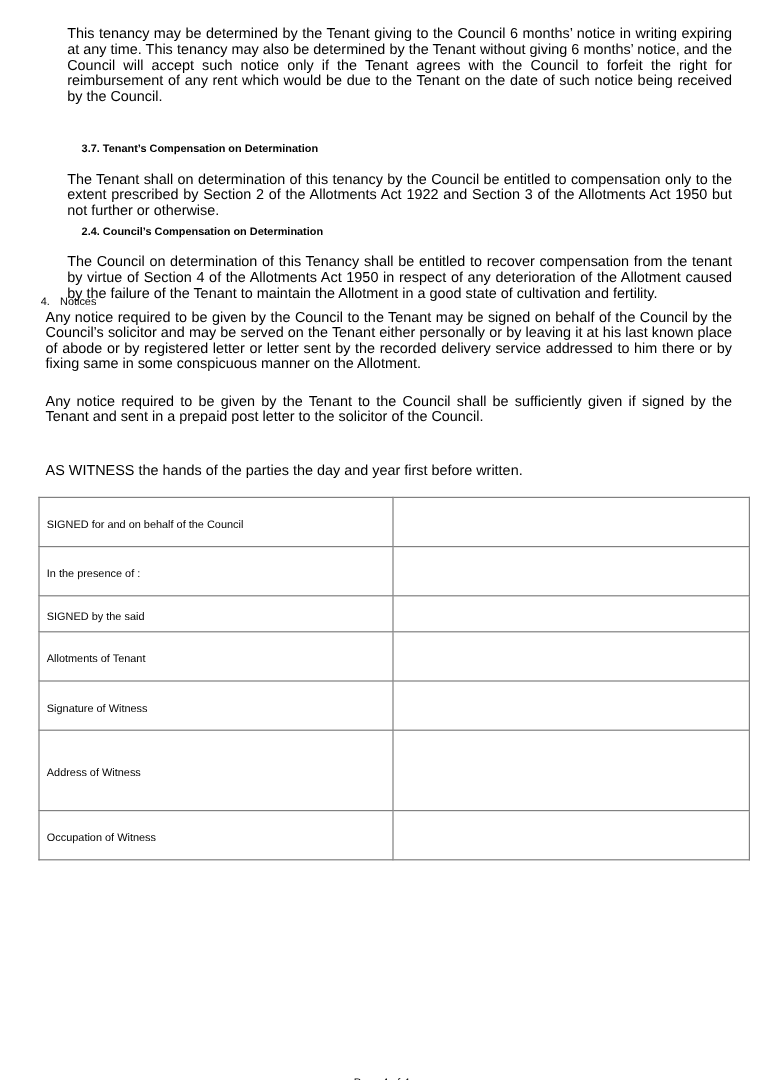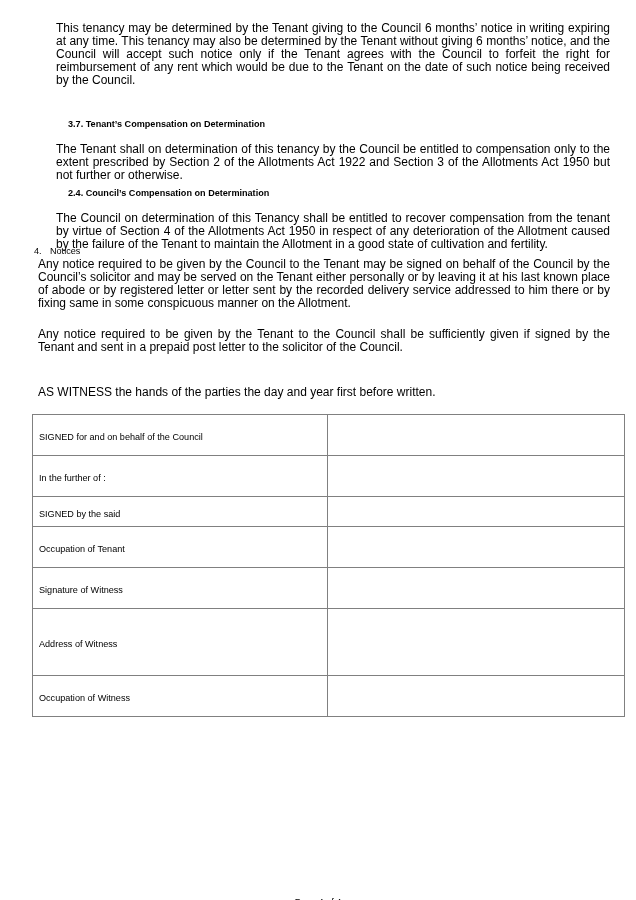--- a/index.html
+++ b/index.html
@@ -134,29 +134,29 @@
     <p class="para">AS WITNESS the hands of the parties the day and year first before written.</p>
   </div>
 
   <table class="sig-table">
     <tbody>
         <tr class="r-tall">
           <td class="col-left">SIGNED for and on behalf of the Council</td>
           <td class="col-right"></td>
         </tr>
         <tr class="r-tall">
-          <td class="col-left">In the further of :</td>
+          <td class="col-left">In the presence of :</td>
           <td class="col-right"></td>
         </tr>
         <tr class="r-thin">
           <td class="col-left">SIGNED by the said</td>
           <td class="col-right"></td>
         </tr>
         <tr class="r-tall">
-          <td class="col-left">Occupation of Tenant</td>
+          <td class="col-left">Allotments of Tenant</td>
           <td class="col-right"></td>
         </tr>
         <tr class="r-tall">
           <td class="col-left">Signature of Witness</td>
           <td class="col-right"></td>
         </tr>
         <tr class="r-xtall">
           <td class="col-left">Address of Witness</td>
           <td class="col-right"></td>
         </tr>

